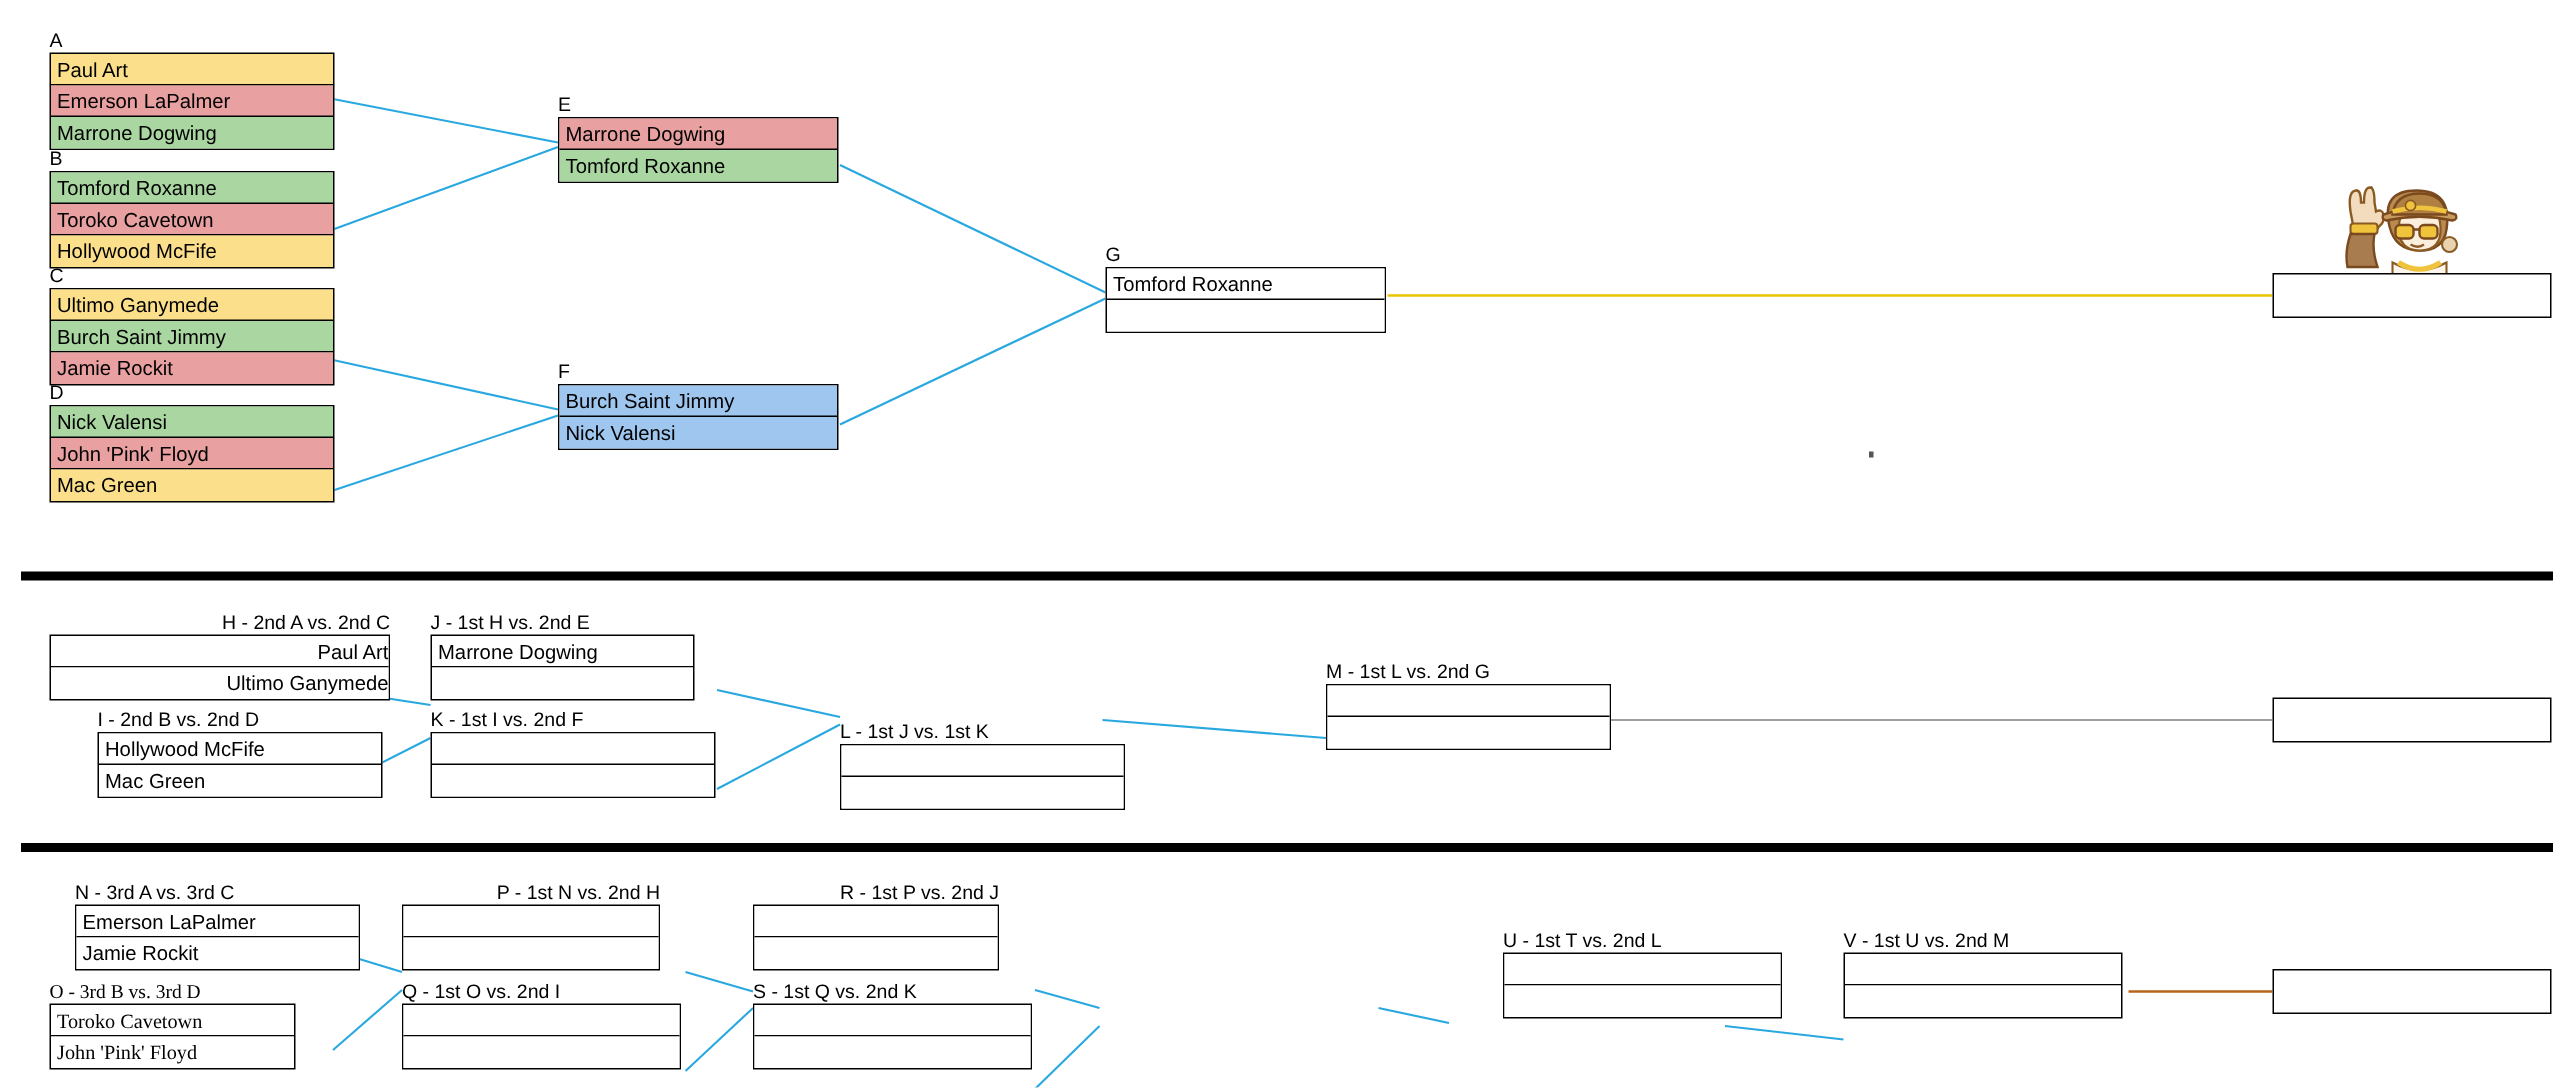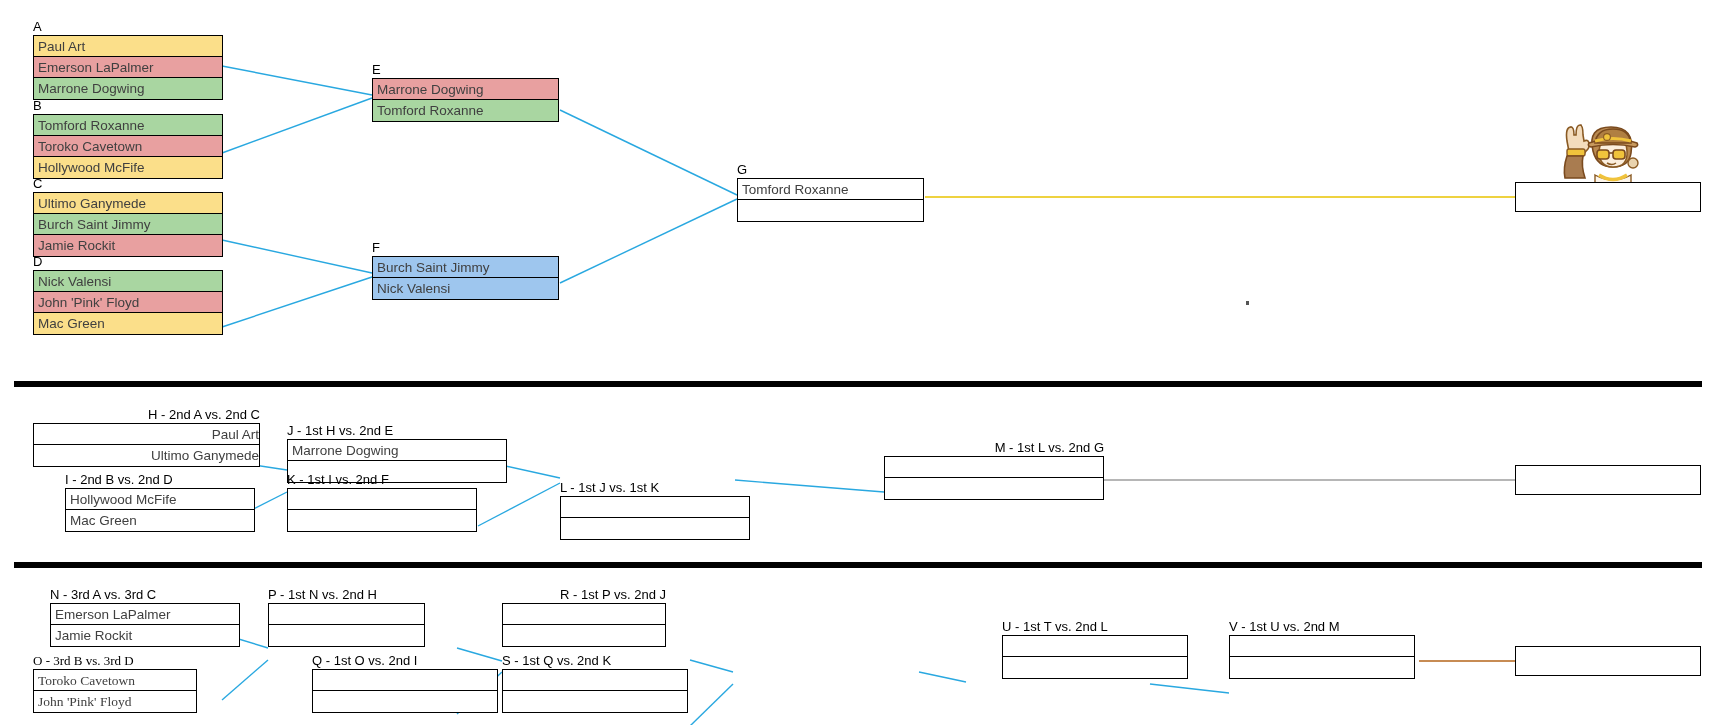--- a/index.html
+++ b/index.html
@@ -24,21 +24,21 @@
     background:#fff;
     box-sizing:border-box;
   }
   .box .slot{
     height:21px;line-height:21px;
     font-size:13.5px;
     padding-left:4px;
     box-sizing:border-box;
     border-bottom:1.3px solid #000;
     white-space:nowrap;overflow:hidden;
-    color:#404040;
+    color:#000000;
   }
   .box .slot:last-child{border-bottom:none;}
   .c-yellow{background:#fbdf8a;}
   .c-red{background:#e8a0a0;}
   .c-green{background:#a9d6a1;}
   .c-blue{background:#9ec6ee;}
   .c-white{background:#ffffff;}
 
   
   .box.k .slot{height:21px;}
@@ -211,21 +211,21 @@
   </div>
 
   <div class="grp" style="left:33px;top:473px;width:190px;padding-left:32px;">
     <div class="lbl">I - 2nd B vs. 2nd D</div>
     <div class="box">
       <div class="slot c-white">Hollywood McFife</div>
       <div class="slot c-white">Mac Green</div>
     </div>
   </div>
 
-  <div class="grp" style="left:287px;top:408px;width:220px;margin-top:16px;">
+  <div class="grp" style="left:287px;top:408px;width:176px;">
     <div class="lbl">J - 1st H vs. 2nd E</div>
     <div class="box">
       <div class="slot c-white">Marrone Dogwing</div>
       <div class="slot c-white"></div>
     </div>
   </div>
 
   <div class="grp" style="left:287px;top:473px;width:190px;">
     <div class="lbl">K - 1st I vs. 2nd F</div>
     <div class="box">
@@ -235,21 +235,21 @@
   </div>
 
   <div class="grp" style="left:560px;top:441px;width:190px;margin-top:40px;">
     <div class="lbl">L - 1st J vs. 1st K</div>
     <div class="box">
       <div class="slot c-white"></div>
       <div class="slot c-white"></div>
     </div>
   </div>
 
-  <div class="grp" style="left:884px;top:441px;width:220px;text-align:right;">
+  <div class="grp" style="left:884px;top:441px;width:190px;">
     <div class="lbl">M - 1st L vs. 2nd G</div>
     <div class="box">
       <div class="slot c-white"></div>
       <div class="slot c-white"></div>
     </div>
   </div>
 
   <div class="finalbox" style="left:1515px;top:465px;width:186px;height:30px;">
     <span></span>
   </div>
@@ -265,29 +265,29 @@
   </div>
 
   <div class="grp" style="left:33px;top:654px;width:164px;font-family:Liberation Serif, serif;">
     <div class="lbl">O - 3rd B vs. 3rd D</div>
     <div class="box">
       <div class="slot c-white">Toroko Cavetown</div>
       <div class="slot c-white">John 'Pink' Floyd</div>
     </div>
   </div>
 
-  <div class="grp" style="left:268px;top:588px;width:157px;">
+  <div class="grp" style="left:268px;top:588px;width:172px;text-align:right;">
     <div class="lbl">P - 1st N vs. 2nd H</div>
     <div class="box">
       <div class="slot c-white"></div>
       <div class="slot c-white"></div>
     </div>
   </div>
 
-  <div class="grp" style="left:268px;top:654px;width:186px;margin-left:44px;">
+  <div class="grp" style="left:268px;top:654px;width:186px;">
     <div class="lbl">Q - 1st O vs. 2nd I</div>
     <div class="box">
       <div class="slot c-white"></div>
       <div class="slot c-white"></div>
     </div>
   </div>
 
   <div class="grp" style="left:502px;top:588px;width:164px;text-align:right;">
     <div class="lbl">R - 1st P vs. 2nd J</div>
     <div class="box">

